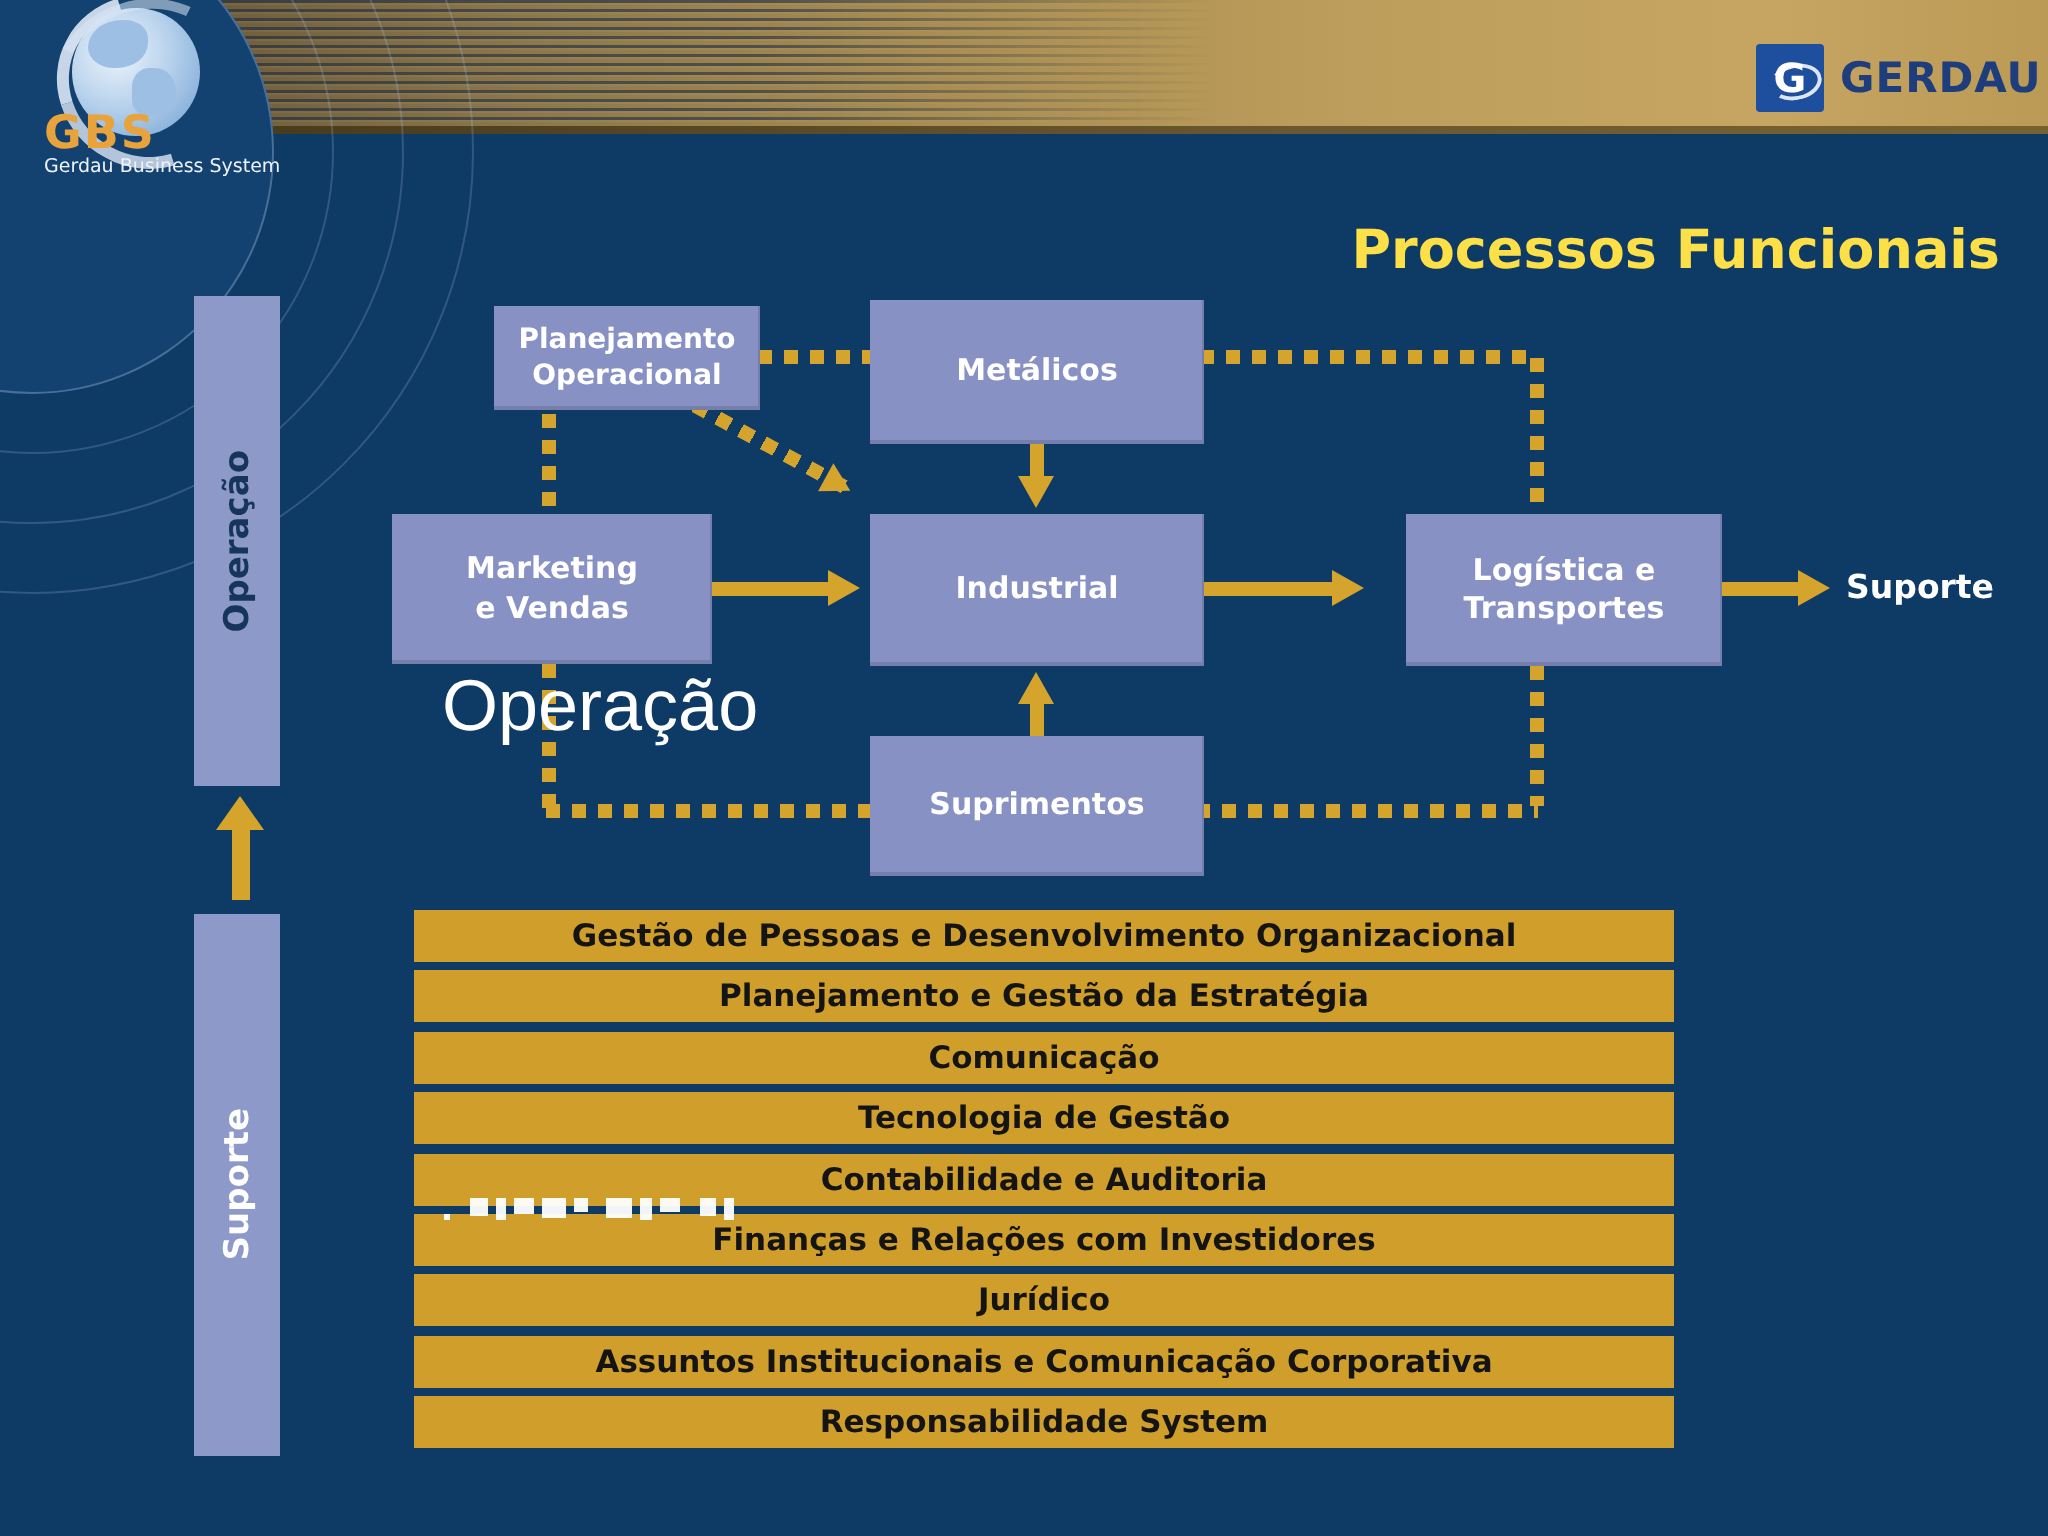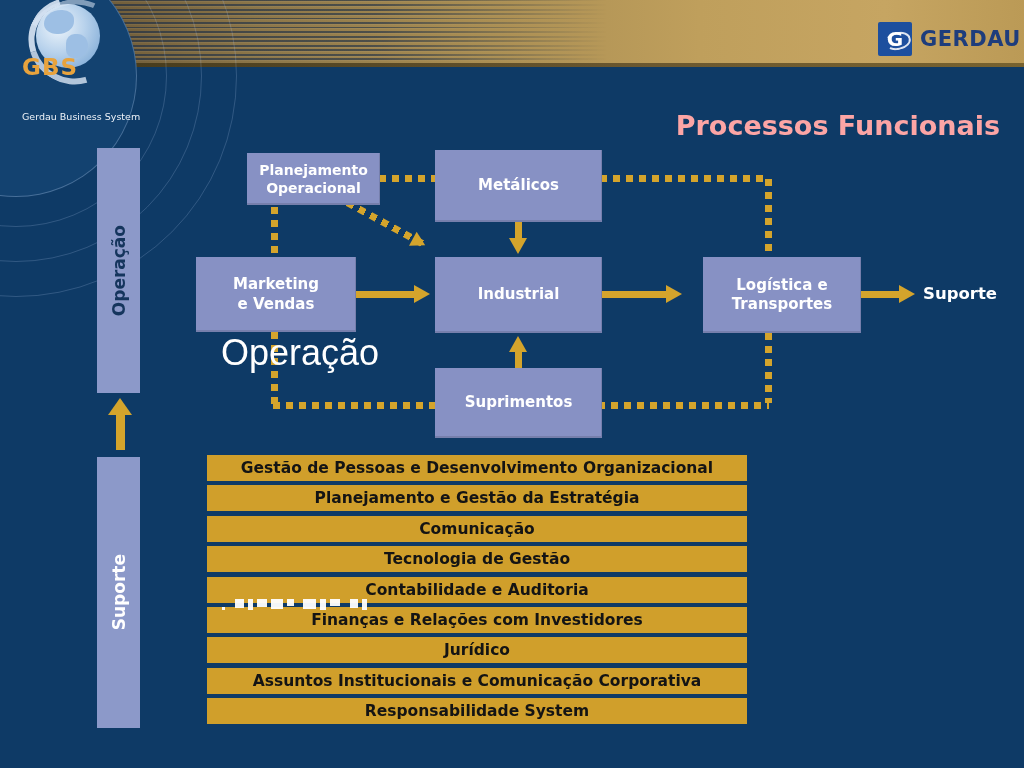--- a/index.html
+++ b/index.html
@@ -44,32 +44,32 @@
     border-radius:60% 40% 55% 45%;}
   .globe .land2{position:absolute;left:30px;top:30px;width:22px;height:24px;background:#9dbfe4;
     border-radius:45% 55% 60% 40%;}
   .globe-ring{position:absolute;left:14px;top:-4px;width:78px;height:74px;border-radius:50%;
     border:6px solid transparent;border-left-color:rgba(219,231,245,.9);border-bottom-color:rgba(219,231,245,.8);
     transform:rotate(28deg);}
   .globe-ring2{position:absolute;left:12px;top:-2px;width:82px;height:70px;border-radius:50%;
     border:5px solid transparent;border-top-color:rgba(219,231,245,.55);
     transform:rotate(-18deg);}
   .gbs-acronym{position:absolute;left:8px;top:52px;color:#E8A33D;font-weight:bold;font-size:23px;letter-spacing:1px;}
-  .gbs-sub{position:absolute;left:8px;top:76px;color:#EDF2F8;font-size:9.5px;white-space:nowrap;margin-top:33px;}
+  .gbs-sub{position:absolute;left:8px;top:76px;color:#EDF2F8;font-size:9.5px;white-space:nowrap;}
 
   
   .gerdau{position:absolute;left:878px;top:21px;height:36px;z-index:6;display:flex;align-items:center;}
   .gerdau-square{position:relative;width:34px;height:34px;background:#1D4F9E;border-radius:2px;
     display:flex;align-items:center;justify-content:center;color:#fff;font-weight:bold;font-size:20px;}
   .gerdau-swirl{position:absolute;left:7px;top:10px;width:22px;height:14px;border-radius:50%;
     border:2px solid rgba(255,255,255,.85);border-left-color:transparent;transform:rotate(-12deg);}
   .gerdau-word{margin-left:8px;color:#1E3D7C;font-weight:bold;font-size:21px;letter-spacing:.5px;}
 
   
-  .title{position:absolute;right:24px;top:110px;color:#fca5a5;font-weight:bold;font-size:27px;z-index:5;}
+  .title{position:absolute;right:24px;top:110px;color:#fde047;font-weight:bold;font-size:27px;z-index:5;}
 
   
   .lane{position:absolute;left:97px;width:43px;background:#8C99C9;z-index:5;
     display:flex;align-items:center;justify-content:center;}
   .lane-operacao{top:148px;height:245px;}
   .lane-suporte{top:457px;height:271px;}
   .vlabel{writing-mode:vertical-rl;transform:rotate(180deg);font-weight:bold;font-size:17px;}
   .lane-operacao .vlabel{color:#15355D;}
   .lane-suporte .vlabel{color:#FFFFFF;}
 
@@ -118,21 +118,21 @@
   .s-mkt{left:356px;top:291px;width:58px;height:7px;}   .h-mkt{left:414px;top:285px;}
   .s-ind{left:602px;top:291px;width:64px;height:7px;}   .h-ind{left:666px;top:285px;}
   .s-log{left:845px;top:291px;width:54px;height:7px;}   .h-log{left:899px;top:285px;}
   .s-met{left:515px;top:222px;width:7px;height:16px;}   .h-met{left:509px;top:238px;}
   .s-sup{left:515px;top:352px;width:7px;height:16px;}   .h-sup{left:509px;top:336px;}
   .s-lane{left:116px;top:414px;width:9px;height:36px;}
   .h-lane{left:108px;top:398px;border-left:12px solid transparent;border-right:12px solid transparent;
     border-bottom:17px solid #D4A42C;}
 
   
-  .bars{position:absolute;left:207px;top:455px;width:540px;z-index:5;}
+  .bars{position:absolute;left:207px;top:455px;width:630px;z-index:5;}
   .gbar{height:26px;margin-bottom:4.4px;background:#D09F2B;color:#141414;font-weight:bold;font-size:15.5px;
     display:flex;align-items:center;justify-content:center;text-align:center;}
 
   
   .artifact{position:absolute;left:222px;top:599px;height:13px;display:flex;align-items:flex-start;
     gap:4px;z-index:6;overflow:hidden;}
   .artifact i{display:block;background:#fff;opacity:.95;}
 </style>
 </head>
 <body>

